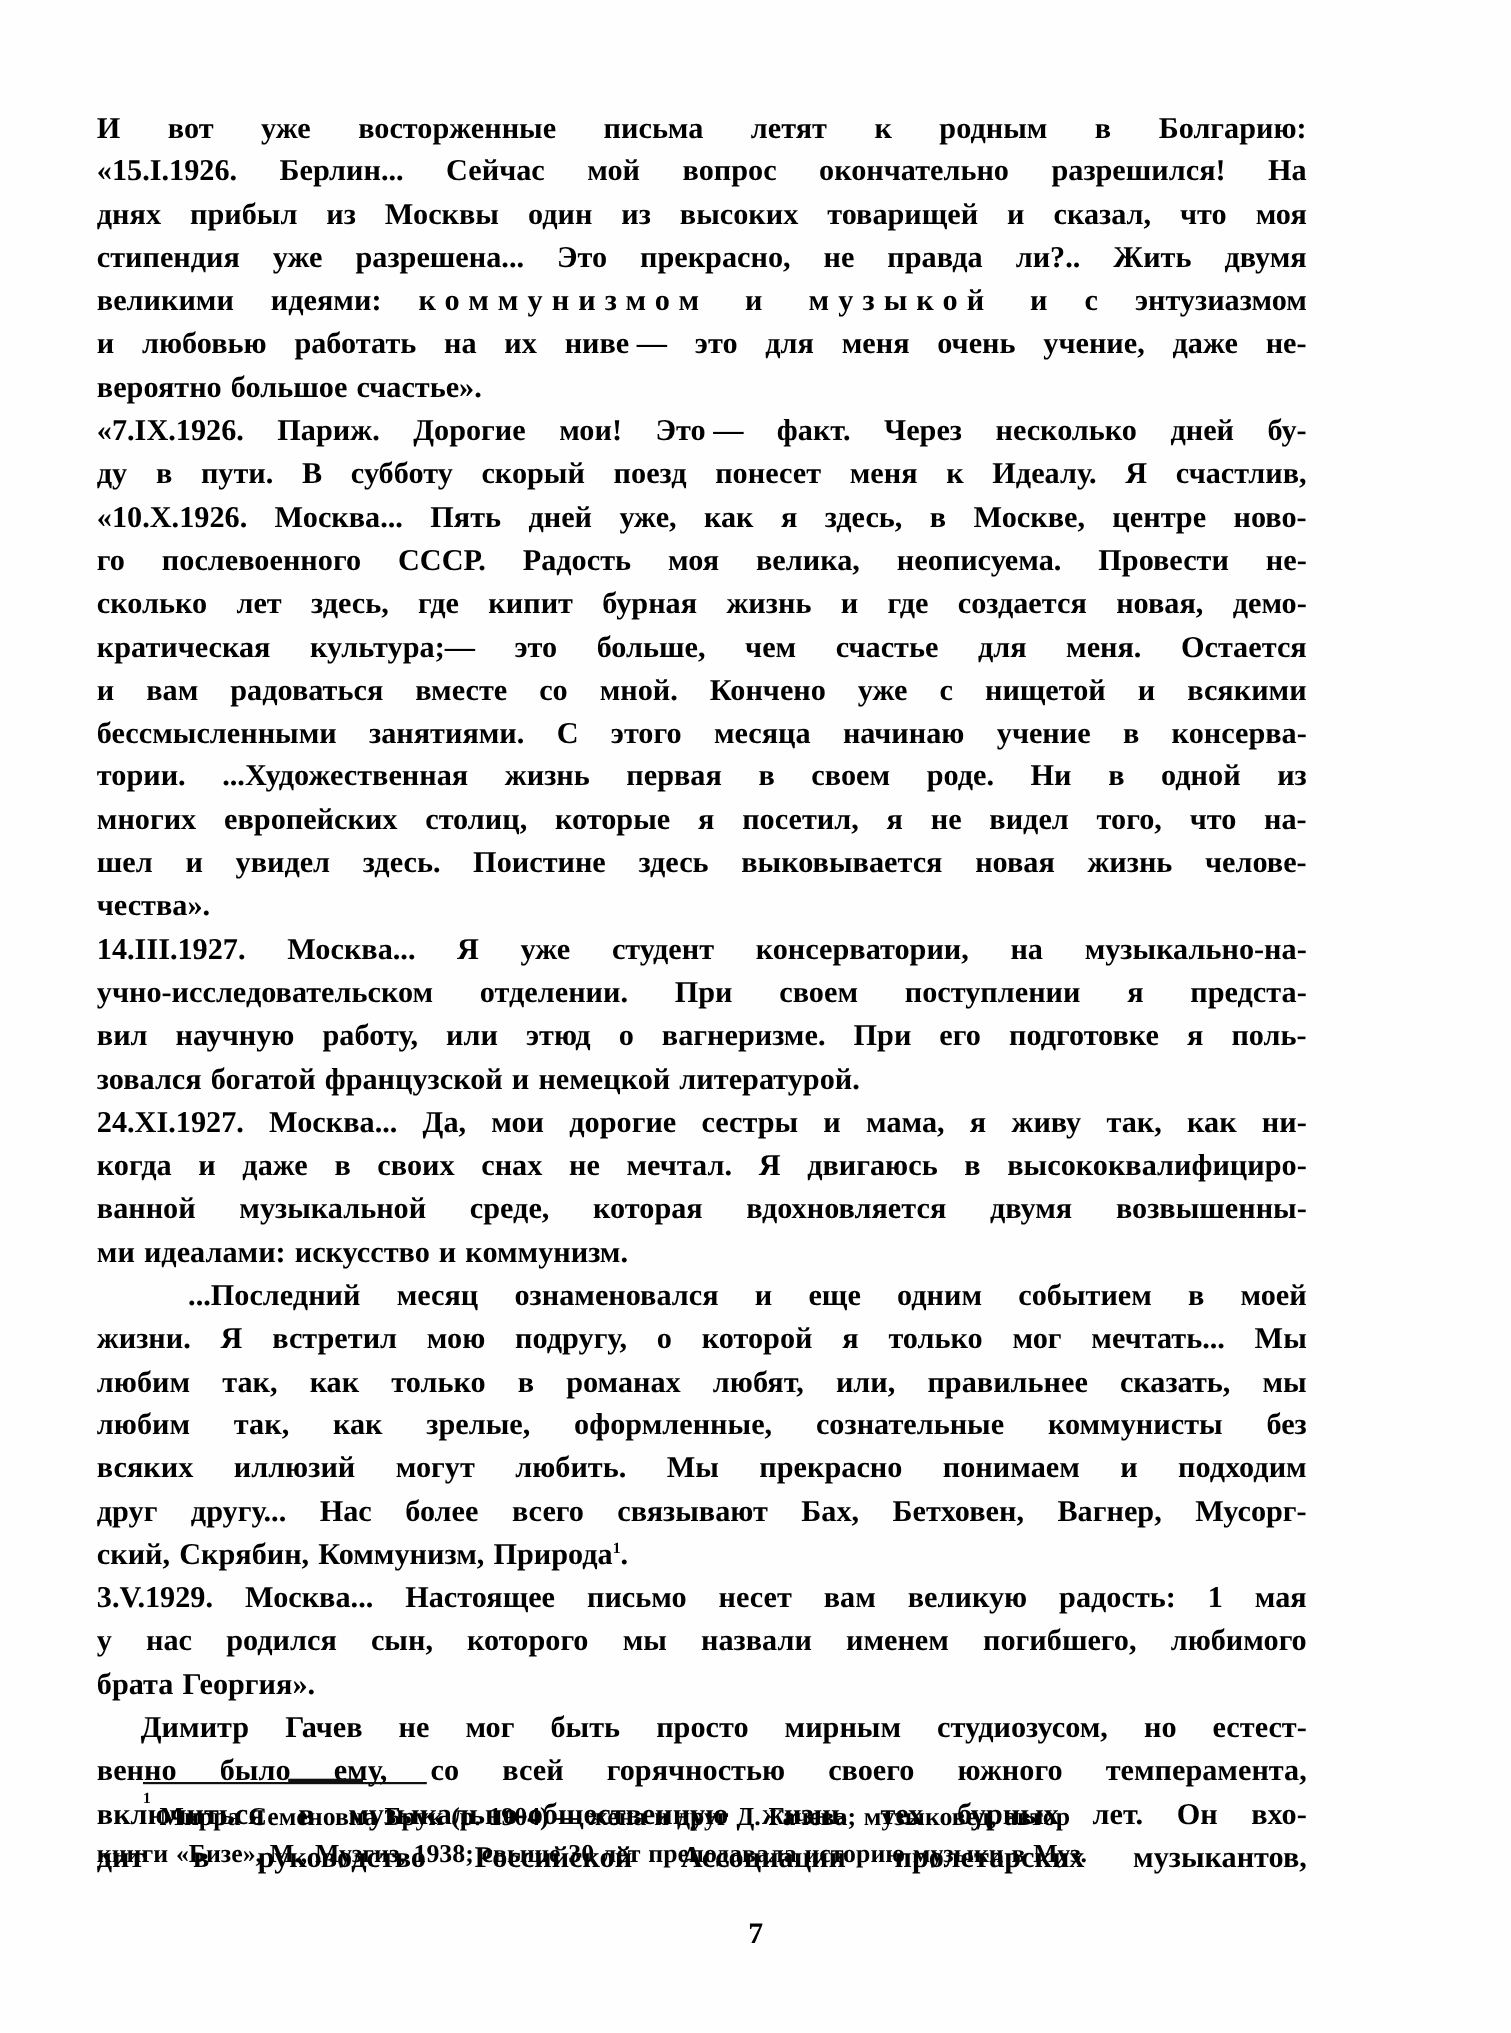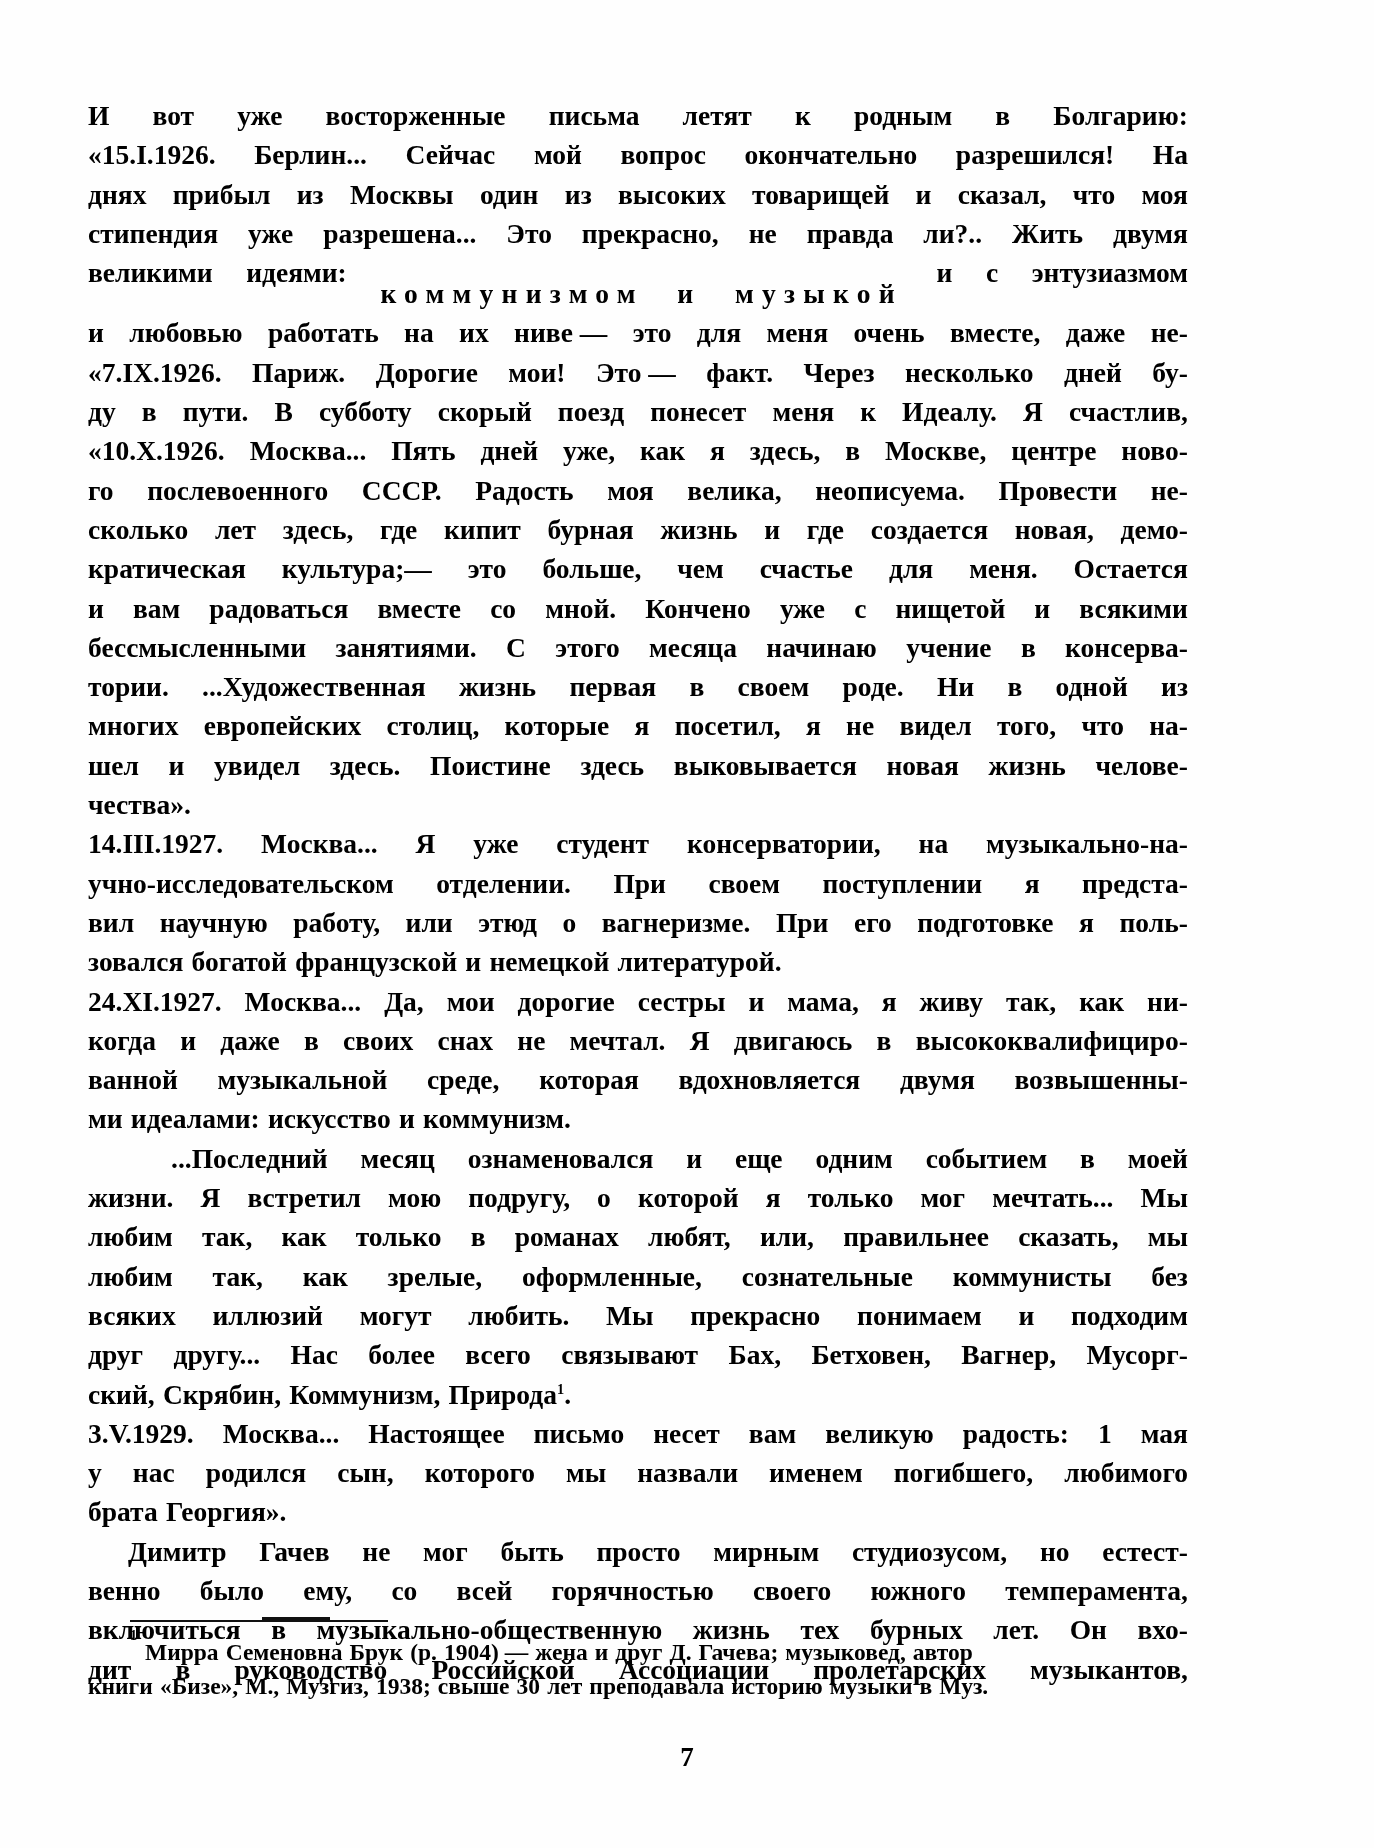--- a/index.html
+++ b/index.html
@@ -58,21 +58,20 @@
   .line.flush > span.w + span.w {
     margin-left: 0.30em;
   }
   .line.indent {
     padding-left: 0px;
   }
 
   
   .sp {
     letter-spacing: 0.30em;
-    margin-top: 21px;
   }
 
   .rule {
     position: absolute;
     left: 130px;
     top: 1620px;
     width: 258px;
     height: 0;
     border-top: 2px solid #111;
   }
@@ -142,21 +141,24 @@
     <div class="line just">
       <span class="w">днях</span><span class="w">прибыл</span><span class="w">из</span><span class="w">Москвы</span><span class="w">один</span><span class="w">из</span><span class="w">высоких</span><span class="w">товарищей</span><span class="w">и</span><span class="w">сказал,</span><span class="w">что</span><span class="w">моя</span>
     </div>
     <div class="line just">
       <span class="w">стипендия</span><span class="w">уже</span><span class="w">разрешена...</span><span class="w">Это</span><span class="w">прекрасно,</span><span class="w">не</span><span class="w">правда</span><span class="w">ли?..</span><span class="w">Жить</span><span class="w">двумя</span>
     </div>
     <div class="line just">
       <span class="w">великими</span><span class="w">идеями:</span><span class="w sp">коммунизмом</span><span class="w sp">и</span><span class="w sp">музыкой</span><span class="w">и</span><span class="w">с</span><span class="w">энтузиазмом</span>
     </div>
     <div class="line just">
-      <span class="w">и</span><span class="w">любовью</span><span class="w">работать</span><span class="w">на</span><span class="w">их</span><span class="w">ниве —</span><span class="w">это</span><span class="w">для</span><span class="w">меня</span><span class="w">очень</span><span class="w">вместе,</span><span class="w">даже</span><span class="w">не-</span>
+      <span class="w">и</span><span class="w">любовью</span><span class="w">работать</span><span class="w">на</span><span class="w">их</span><span class="w">ниве —</span><span class="w">это</span><span class="w">для</span><span class="w">меня</span><span class="w">очень</span><span class="w">учение,</span><span class="w">даже</span><span class="w">не-</span>
+    </div>
+    <div class="line flush">
+      <span class="w">вероятно</span><span class="w">большое</span><span class="w">счастье».</span>
     </div>
 
     <div class="line just">
       <span class="w">«7.IX.1926.</span><span class="w">Париж.</span><span class="w">Дорогие</span><span class="w">мои!</span><span class="w">Это —</span><span class="w">факт.</span><span class="w">Через</span><span class="w">несколько</span><span class="w">дней</span><span class="w">бу-</span>
     </div>
     <div class="line just">
       <span class="w">ду</span><span class="w">в</span><span class="w">пути.</span><span class="w">В</span><span class="w">субботу</span><span class="w">скорый</span><span class="w">поезд</span><span class="w">понесет</span><span class="w">меня</span><span class="w">к</span><span class="w">Идеалу.</span><span class="w">Я</span><span class="w">счастлив,</span>
     </div>
 
     <div class="line just">

